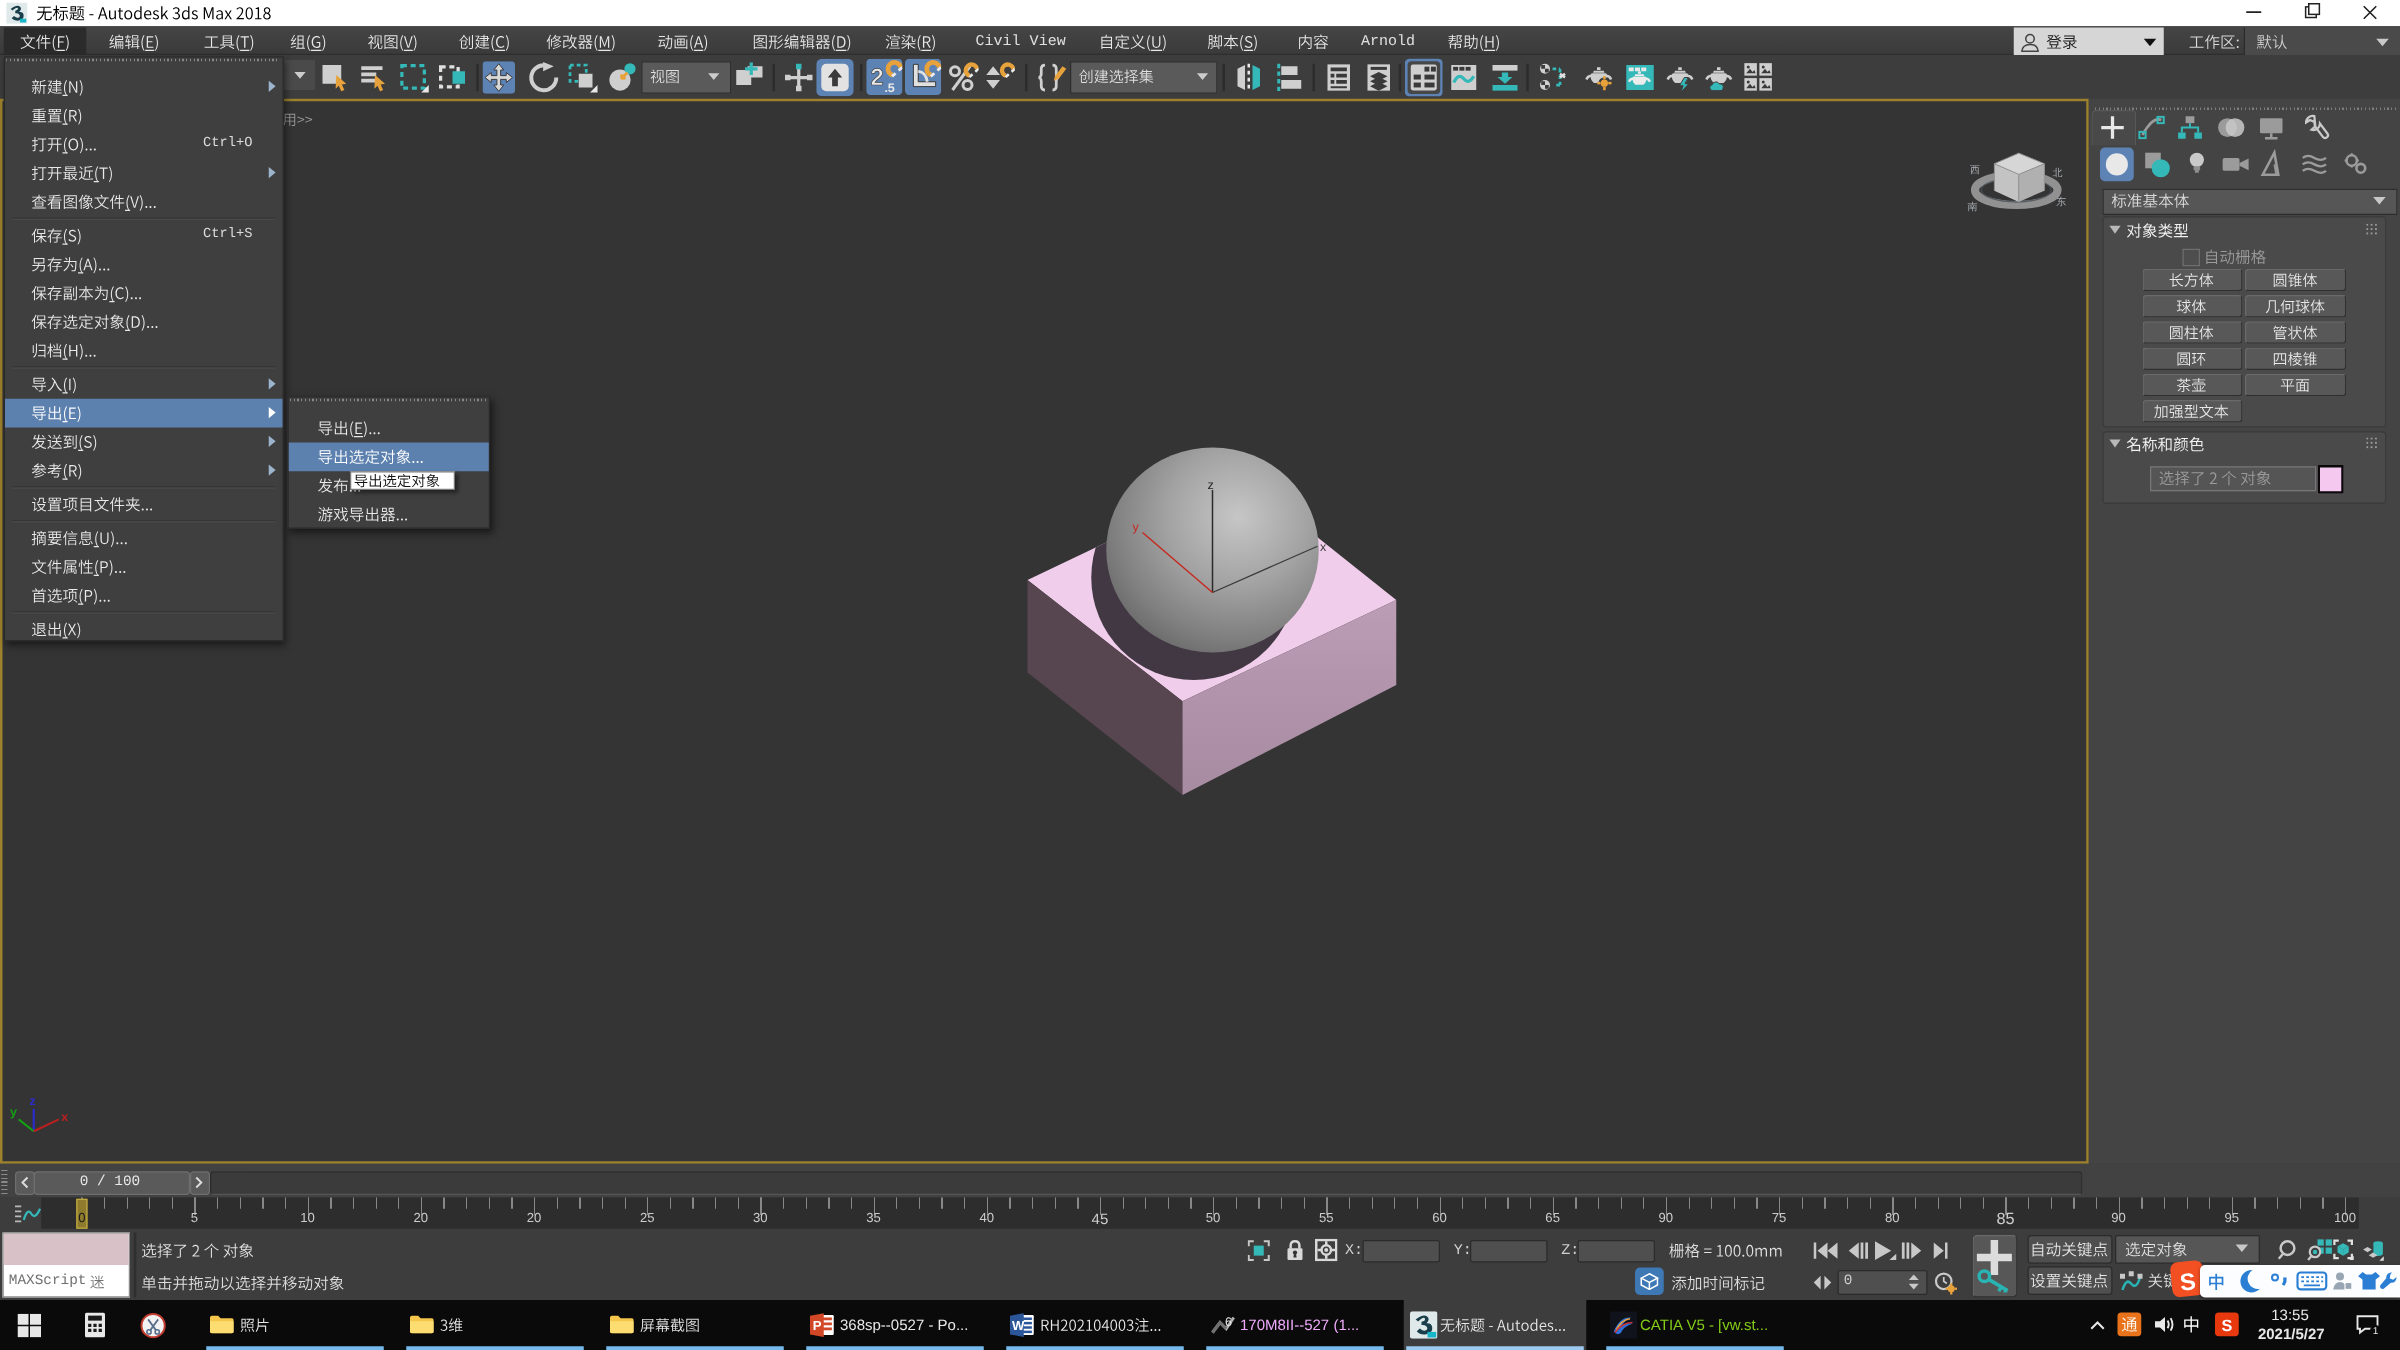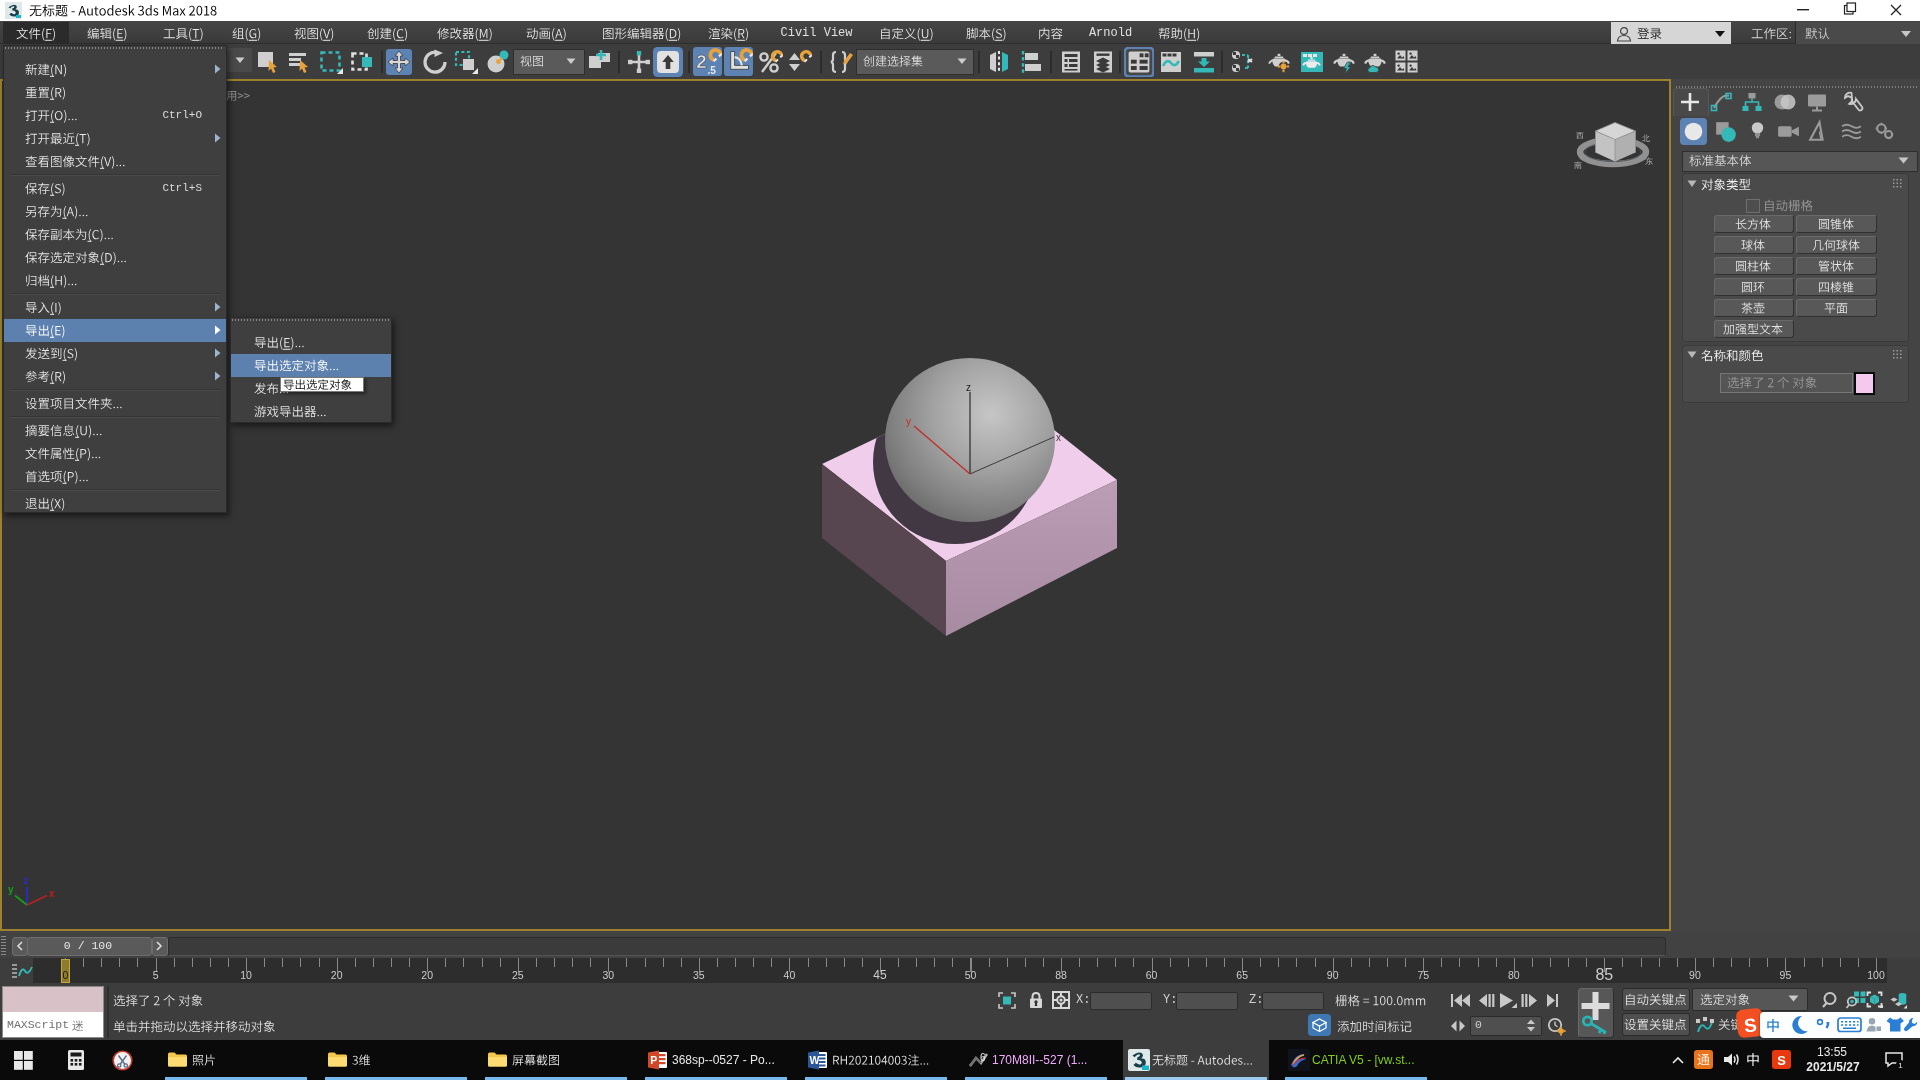--- a/index.html
+++ b/index.html
@@ -919,27 +919,27 @@
 <div style="position:absolute;left:155.55px;top:975px;transform:translateX(-50%) translateY(-50%);font-family:'Liberation Sans',sans-serif;font-size:10.5px;font-weight:normal;color:#cccccc;white-space:pre;line-height:1">5</div>
 <div style="position:absolute;left:246.1px;top:975px;transform:translateX(-50%) translateY(-50%);font-family:'Liberation Sans',sans-serif;font-size:10.5px;font-weight:normal;color:#cccccc;white-space:pre;line-height:1">10</div>
 <div style="position:absolute;left:336.65px;top:975px;transform:translateX(-50%) translateY(-50%);font-family:'Liberation Sans',sans-serif;font-size:10.5px;font-weight:normal;color:#cccccc;white-space:pre;line-height:1">20</div>
 <div style="position:absolute;left:427.2px;top:975px;transform:translateX(-50%) translateY(-50%);font-family:'Liberation Sans',sans-serif;font-size:10.5px;font-weight:normal;color:#cccccc;white-space:pre;line-height:1">20</div>
 <div style="position:absolute;left:517.75px;top:975px;transform:translateX(-50%) translateY(-50%);font-family:'Liberation Sans',sans-serif;font-size:10.5px;font-weight:normal;color:#cccccc;white-space:pre;line-height:1">25</div>
 <div style="position:absolute;left:608.3px;top:975px;transform:translateX(-50%) translateY(-50%);font-family:'Liberation Sans',sans-serif;font-size:10.5px;font-weight:normal;color:#cccccc;white-space:pre;line-height:1">30</div>
 <div style="position:absolute;left:698.85px;top:975px;transform:translateX(-50%) translateY(-50%);font-family:Liberation Sans, sans-serif;font-size:10.5px;font-weight:normal;color:#cccccc;white-space:pre;line-height:1">35</div>
 <div style="position:absolute;left:789.4px;top:975px;transform:translateX(-50%) translateY(-50%);font-family:'Liberation Sans',sans-serif;font-size:10.5px;font-weight:normal;color:#cccccc;white-space:pre;line-height:1">40</div>
 <div style="position:absolute;left:879.9499999999999px;top:975px;transform:translateX(-50%) translateY(-50%);font-family:'Liberation Sans',sans-serif;font-size:12px;font-weight:normal;color:#cccccc;white-space:pre;line-height:1">45</div>
 <div style="position:absolute;left:970.5px;top:975px;transform:translateX(-50%) translateY(-50%);font-family:'Liberation Sans',sans-serif;font-size:10.5px;font-weight:normal;color:#cccccc;white-space:pre;line-height:1">50</div>
-<div style="position:absolute;left:1061.05px;top:975px;transform:translateX(-50%) translateY(-50%);font-family:'Liberation Sans',sans-serif;font-size:10.5px;font-weight:normal;color:#cccccc;white-space:pre;line-height:1">88</div>
+<div style="position:absolute;left:1061.05px;top:975px;transform:translateX(-50%) translateY(-50%);font-family:'Liberation Sans',sans-serif;font-size:10.5px;font-weight:normal;color:#cccccc;white-space:pre;line-height:1">55</div>
 <div style="position:absolute;left:1151.6px;top:975px;transform:translateX(-50%) translateY(-50%);font-family:'Liberation Sans',sans-serif;font-size:10.5px;font-weight:normal;color:#cccccc;white-space:pre;line-height:1">60</div>
 <div style="position:absolute;left:1242.1499999999999px;top:975px;transform:translateX(-50%) translateY(-50%);font-family:'Liberation Sans',sans-serif;font-size:10.5px;font-weight:normal;color:#cccccc;white-space:pre;line-height:1">65</div>
 <div style="position:absolute;left:1332.7px;top:975px;transform:translateX(-50%) translateY(-50%);font-family:'Liberation Sans',sans-serif;font-size:10.5px;font-weight:normal;color:#cccccc;white-space:pre;line-height:1">90</div>
 <div style="position:absolute;left:1423.25px;top:975px;transform:translateX(-50%) translateY(-50%);font-family:'Liberation Sans',sans-serif;font-size:10.5px;font-weight:normal;color:#cccccc;white-space:pre;line-height:1">75</div>
 <div style="position:absolute;left:1513.8px;top:975px;transform:translateX(-50%) translateY(-50%);font-family:'Liberation Sans',sans-serif;font-size:10.5px;font-weight:normal;color:#cccccc;white-space:pre;line-height:1">80</div>
-<div style="position:absolute;left:1604.35px;top:975px;transform:translateX(-50%) translateY(-50%);font-family:'Liberation Sans',sans-serif;font-size:16px;font-weight:normal;color:#cccccc;white-space:pre;line-height:1">85</div>
+<div style="position:absolute;left:1604.35px;top:975px;transform:translateX(-50%) translateY(-50%);font-family:'Liberation Sans',sans-serif;font-size:13px;font-weight:normal;color:#cccccc;white-space:pre;line-height:1">85</div>
 <div style="position:absolute;left:1694.8999999999999px;top:975px;transform:translateX(-50%) translateY(-50%);font-family:'Liberation Sans',sans-serif;font-size:10.5px;font-weight:normal;color:#cccccc;white-space:pre;line-height:1">90</div>
 <div style="position:absolute;left:1785.45px;top:975px;transform:translateX(-50%) translateY(-50%);font-family:'Liberation Sans',sans-serif;font-size:10.5px;font-weight:normal;color:#cccccc;white-space:pre;line-height:1">95</div>
 <div style="position:absolute;left:1876.0px;top:975px;transform:translateX(-50%) translateY(-50%);font-family:'Liberation Sans',sans-serif;font-size:10.5px;font-weight:normal;color:#cccccc;white-space:pre;line-height:1">100</div>
 <svg style="position:absolute;left:10px;top:962px" width="26" height="19">
 <g stroke="#b8b8b8" stroke-width="1.4">
         <path d="M2 3 h5 M2 7 h5 M2 11 h5 M2 15 h5"></path>
       </g>
 <path d="M9 14 Q12 4 15 9 Q18 14 22 5" fill="none" stroke="#35b8b8" stroke-width="1.8"></path>
     </svg>
 <div style="position:absolute;left:61px;top:959px;width:9px;height:24px;background:#8f7b2e;border:1px solid #bfa93f;box-sizing:border-box;"></div>

